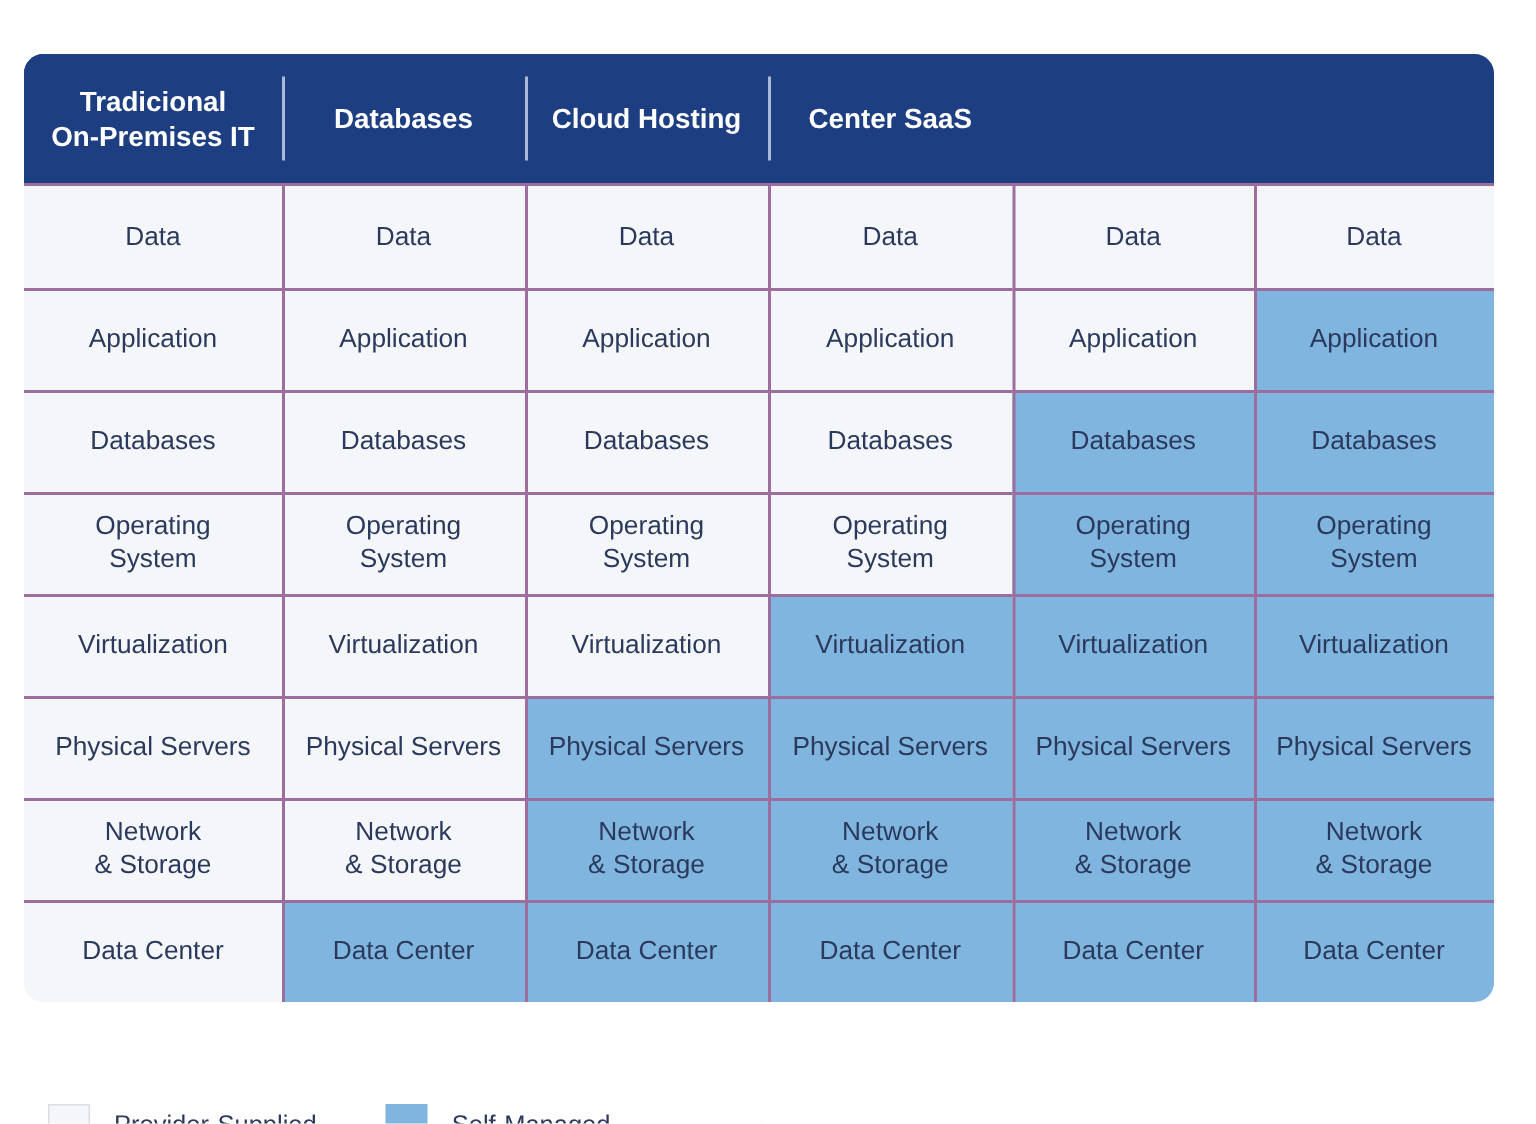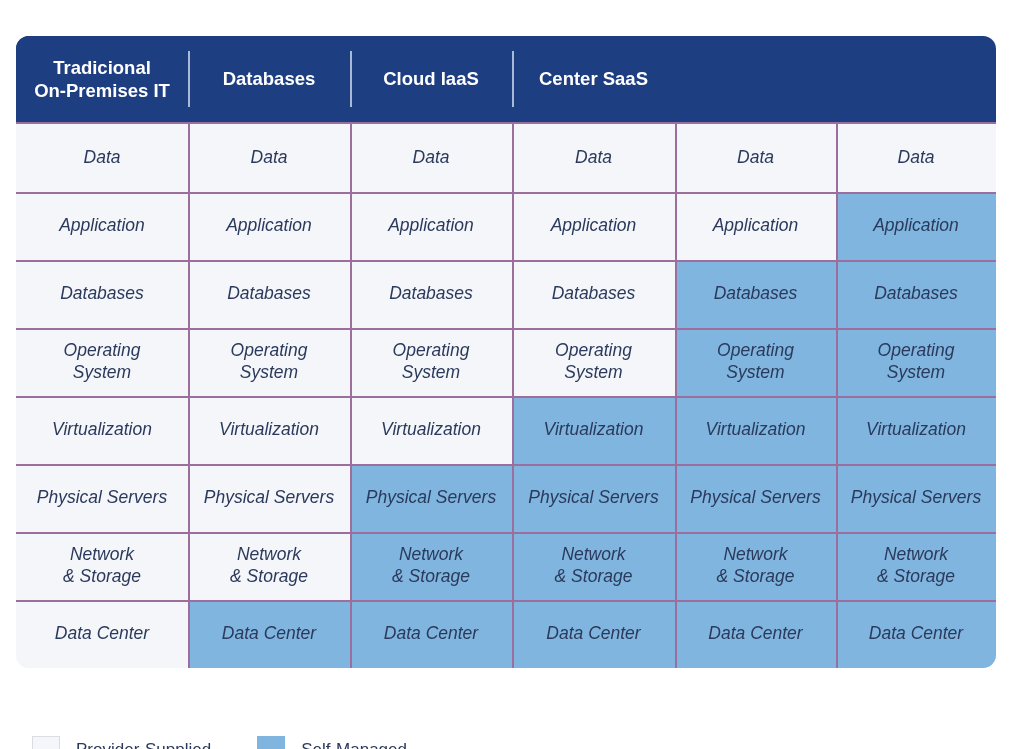--- a/index.html
+++ b/index.html
@@ -80,21 +80,20 @@
     align-items: center;
     justify-content: center;
     text-align: center;
     font-size: 17.5px;
     line-height: 1.24;
     color: #2b3a5c;
     background: #f5f6fa;
     box-sizing: border-box;
     position: relative;
     padding: 0 5px;
-    font-style: italic;
   }
   .cell.shaded {
     background: #7fb5de;
   }
   
   .cell:not(.c0)::before {
     content: "";
     position: absolute;
     left: 0;
     top: 0;
@@ -155,21 +154,21 @@
   <div class="matrix">
 
     <div class="grid hdr-row" id="header-row">
         <div class="hdr-cell">
           <div><span>Tradicional</span><br><span>On-Premises IT</span></div>
         </div>
         <div class="hdr-cell">
           <span>Databases</span>
         </div>
         <div class="hdr-cell">
-          <span>Cloud IaaS</span>
+          <span>Cloud Hosting</span>
         </div>
         <div class="hdr-cell">
           <span>Center SaaS</span>
         </div>
       </div>
     <div class="hdr-underline"></div>
 
     <div id="body-rows">
         <div class="grid">
           <div class="cell c0 r0">

